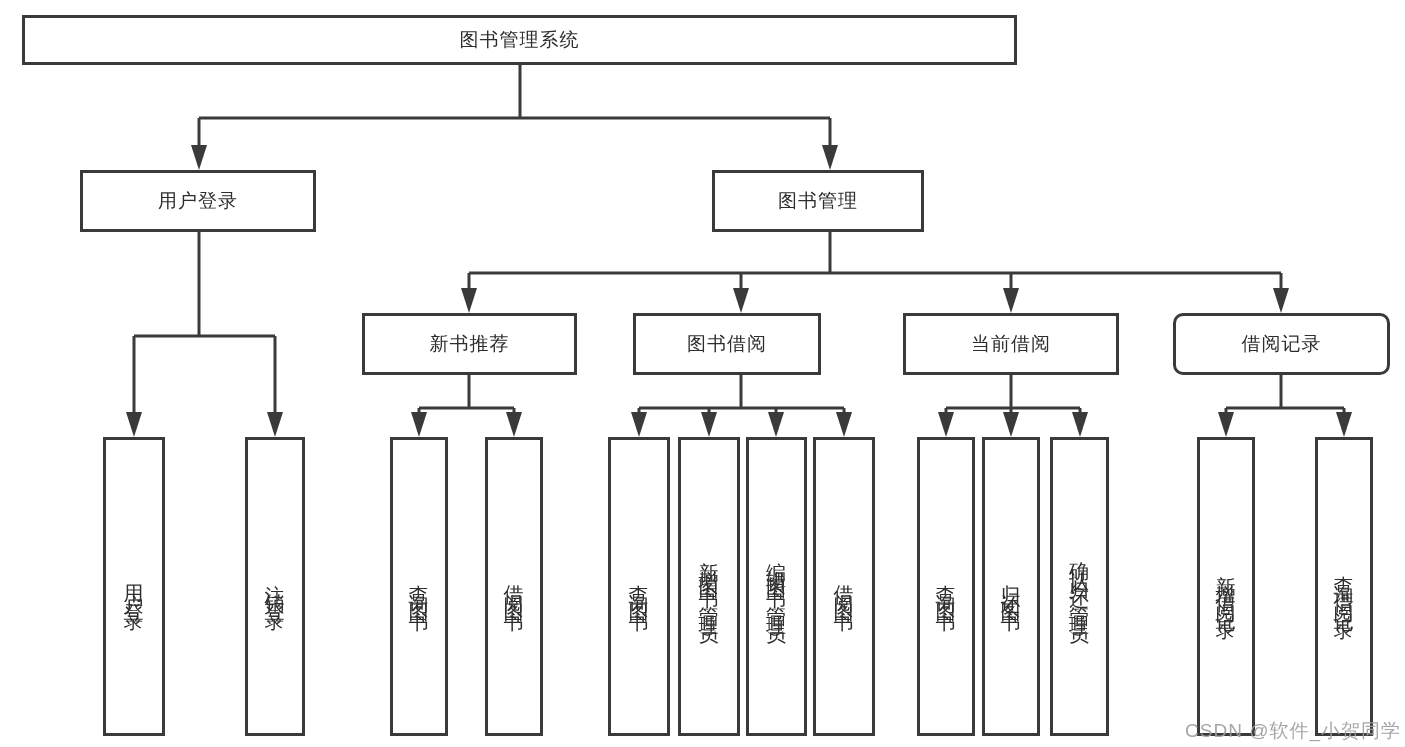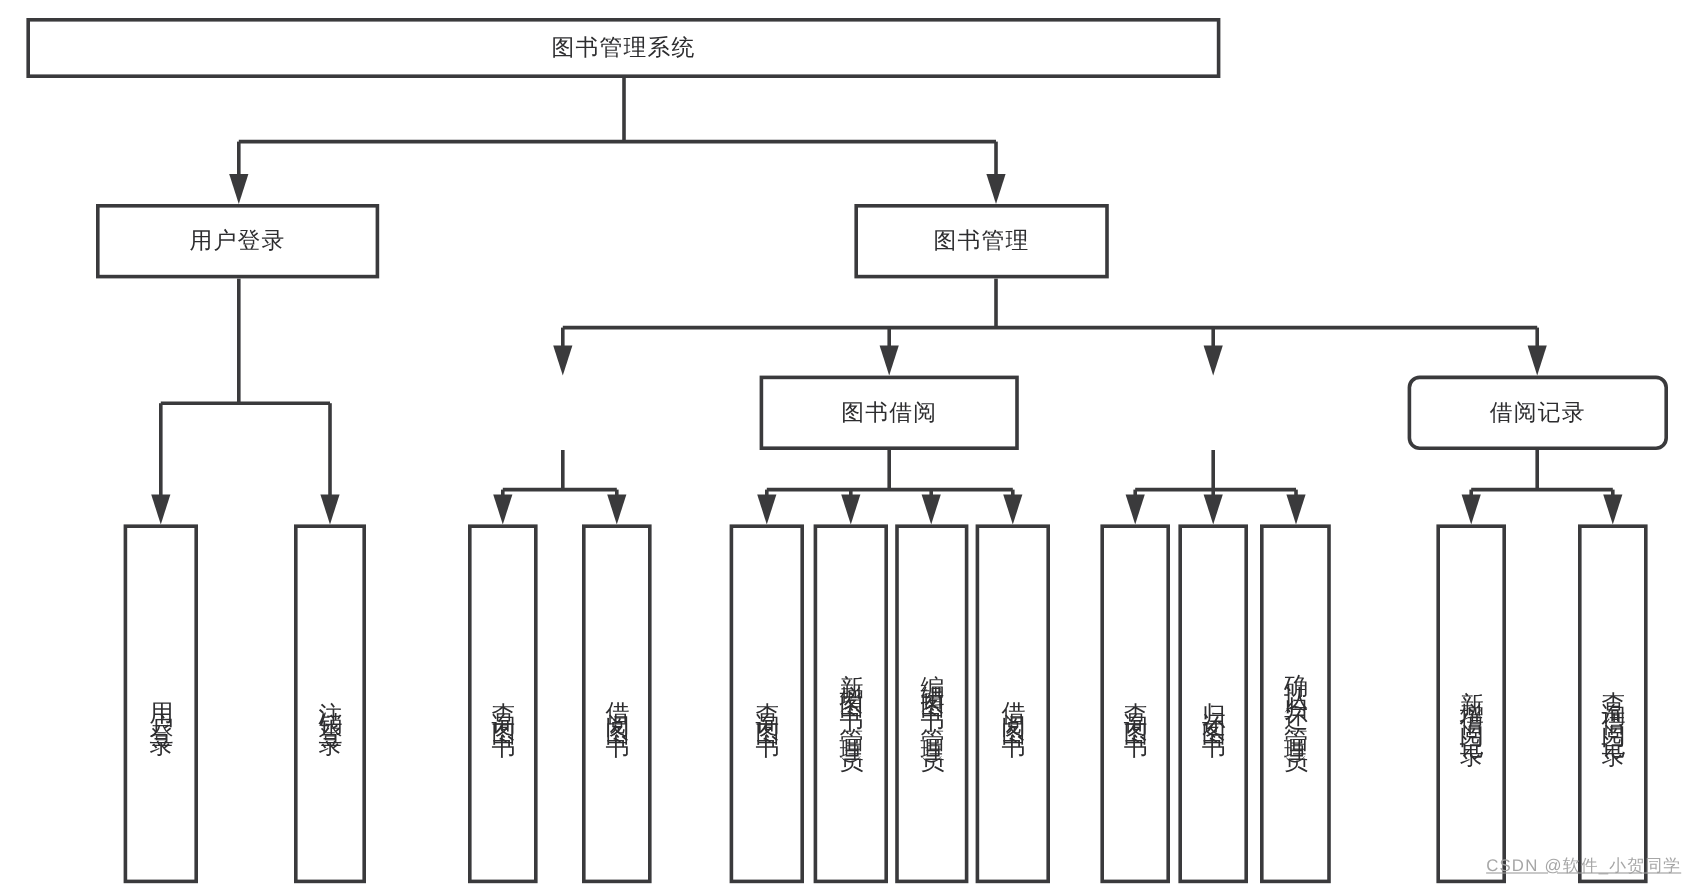--- a/index.html
+++ b/index.html
@@ -26,46 +26,45 @@
     writing-mode:vertical-rl;
     text-orientation:mixed;
     letter-spacing:9px;
     line-height:1;
   }
   .root{left:22px;top:15px;width:995px;height:50px;}
   .lv2-a{left:80px;top:170px;width:236px;height:62px;}
   .lv2-b{left:712px;top:170px;width:212px;height:62px;}
   .lv3{top:313px;height:62px;width:215px;}
   .lv3-a{left:362px;}
-  .lv3-b{left:633px;width:216px;}
+  .lv3-b{left:633px;width:188px;}
   .lv3-c{left:903px;width:216px;}
   .lv3-d{left:1173px;width:217px;border-radius:10px;}
   .leaf{top:437px;height:299px;}
   .lf1{left:103px;width:62px;}
   .lf2{left:245px;width:60px;}
   .lf3{left:390px;width:58px;}
   .lf4{left:485px;width:58px;}
   .lf5{left:608px;width:62px;}
   .lf6{left:678px;width:62px;}
   .lf7{left:746px;width:61px;}
   .lf8{left:813px;width:62px;}
   .lf9{left:917px;width:58px;}
   .lf10{left:982px;width:58px;}
   .lf11{left:1050px;width:59px;}
   .lf12{left:1197px;width:58px;}
   .lf13{left:1315px;width:58px;}
   .watermark{
     position:absolute;
-    right:4px;bottom:16px;
-    font-size:14px;
+    right:4px;bottom:3px;
+    font-size:19px;
     color:rgba(158,158,158,0.92);
     letter-spacing:1px;
     z-index:3;
     white-space:nowrap;
-    text-decoration:underline;
   }
 </style>
 </head>
 <body>
 
 <div id="canvas">
 
   <svg id="wires" width="1405" height="747" viewBox="0 0 1405 747">
     <g stroke="#3a3a3c" stroke-width="3" fill="none">
       <path d="M520 65 V118"></path>
@@ -136,23 +135,29 @@
     <span>图书管理系统</span>
   </div>
 
   <div class="box hbox lv2-a">
     <span>用户登录</span>
   </div>
   <div class="box hbox lv2-b">
     <span>图书管理</span>
   </div>
 
+  <div class="box hbox lv3 lv3-a">
+    <span>新书推荐</span>
+  </div>
   <div class="box hbox lv3 lv3-b">
     <span>图书借阅</span>
   </div>
+  <div class="box hbox lv3 lv3-c">
+    <span>当前借阅</span>
+  </div>
   <div class="box hbox lv3 lv3-d">
     <span>借阅记录</span>
   </div>
 
   <div class="box vbox leaf lf1">
     <span>用户登录</span>
   </div>
   <div class="box vbox leaf lf2">
     <span>注销登录</span>
   </div>

